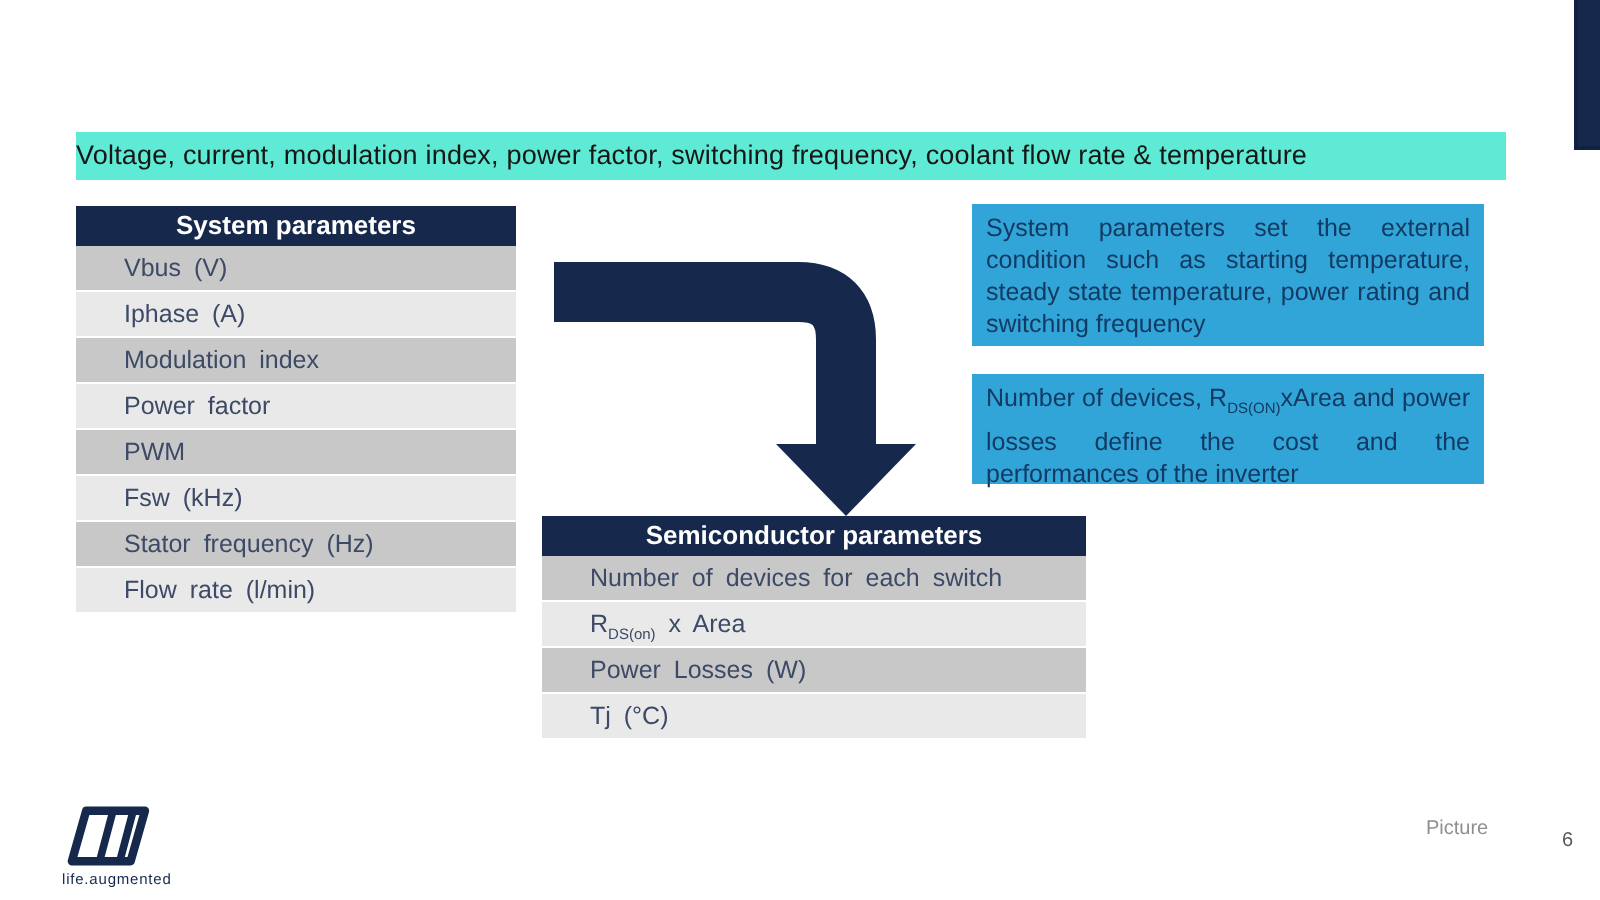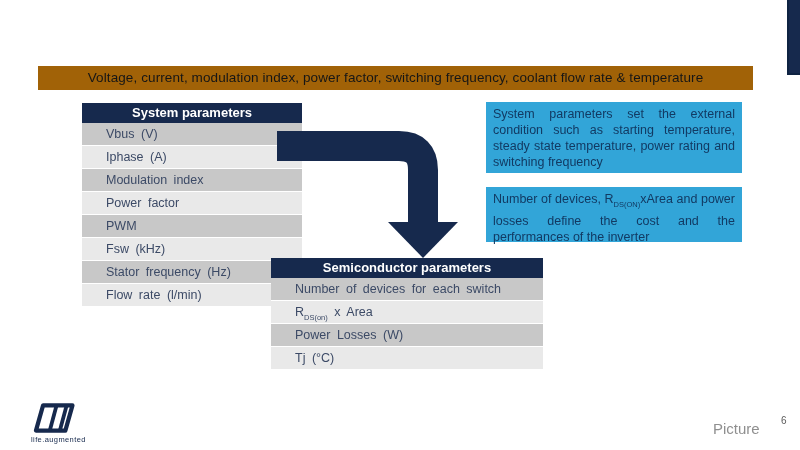--- a/index.html
+++ b/index.html
@@ -9,26 +9,26 @@
   }
   
   .corner-accent {
     position:absolute; left:787px; top:0; width:13px; height:75px;
     background:#16294d; border-left:2px solid #0e2342; border-bottom:2px solid #0e2342;
     box-sizing:border-box;
   }
   
   .banner {
     position:absolute; left:38px; top:66px; width:715px; height:24px;
-    background:#a16207; color:#161616; font-size:13.5px; line-height:24px;
-    text-align:center; letter-spacing:0.1px; white-space:nowrap;
+    background:#5eead4; color:#161616; font-size:13.5px; line-height:24px;
+    letter-spacing:0.1px; white-space:nowrap;
   }
   
   .param-table { position:absolute; }
-  .param-table.sys  { left:38px;  top:103px; width:220px;margin-left:44px; }
+  .param-table.sys  { left:38px;  top:103px; width:220px; }
   .param-table.semi { left:271px; top:258px; width:272px; }
   .param-table .hdr {
     height:20px; line-height:20px; background:#16294d; color:#ffffff;
     font-weight:bold; font-size:13px; text-align:center;
   }
   .param-table .row {
     height:23px; line-height:22px; box-sizing:border-box;
     border-bottom:1px solid #ffffff; padding-left:24px;
     font-size:12.5px; color:#3c4a66; word-spacing:3px; white-space:nowrap;
   }
@@ -44,21 +44,21 @@
     text-align:justify; padding:4px 7px;
   }
   .callout.c1 { top:102px; height:71px; }
   .callout.c2 { top:187px; height:55px; }
   
   .st-logo { position:absolute; left:33px; top:402px; }
   .logo-tagline {
     position:absolute; left:31px; top:435px; font-size:7.5px; color:#16294d;
     letter-spacing:0.4px;
   }
-  .footer-label { position:absolute; left:713px; top:420px; font-size:15px; color:#8f8f8f; }
+  .footer-label { position:absolute; left:713px; top:409px; font-size:10px; color:#8f8f8f; }
   .page-number  { position:absolute; left:781px; top:415px; font-size:10px;  color:#5a5a5a; }
 </style>
 </head>
 <body>
 
 <div class="slide">
 
   <div class="corner-accent"></div>
 
   <div class="banner">Voltage, current, modulation index, power factor, switching frequency, coolant flow rate &amp; temperature</div>

